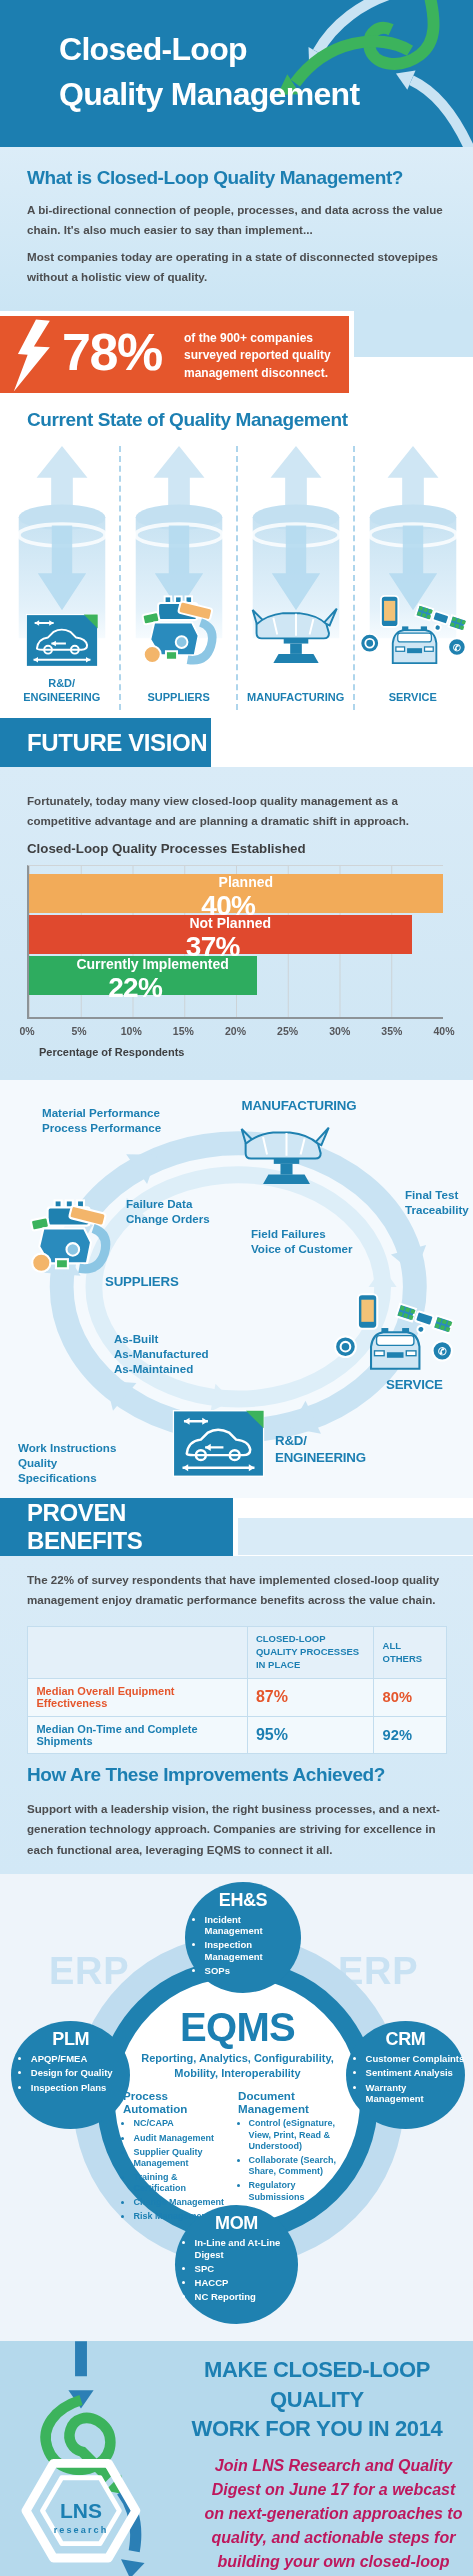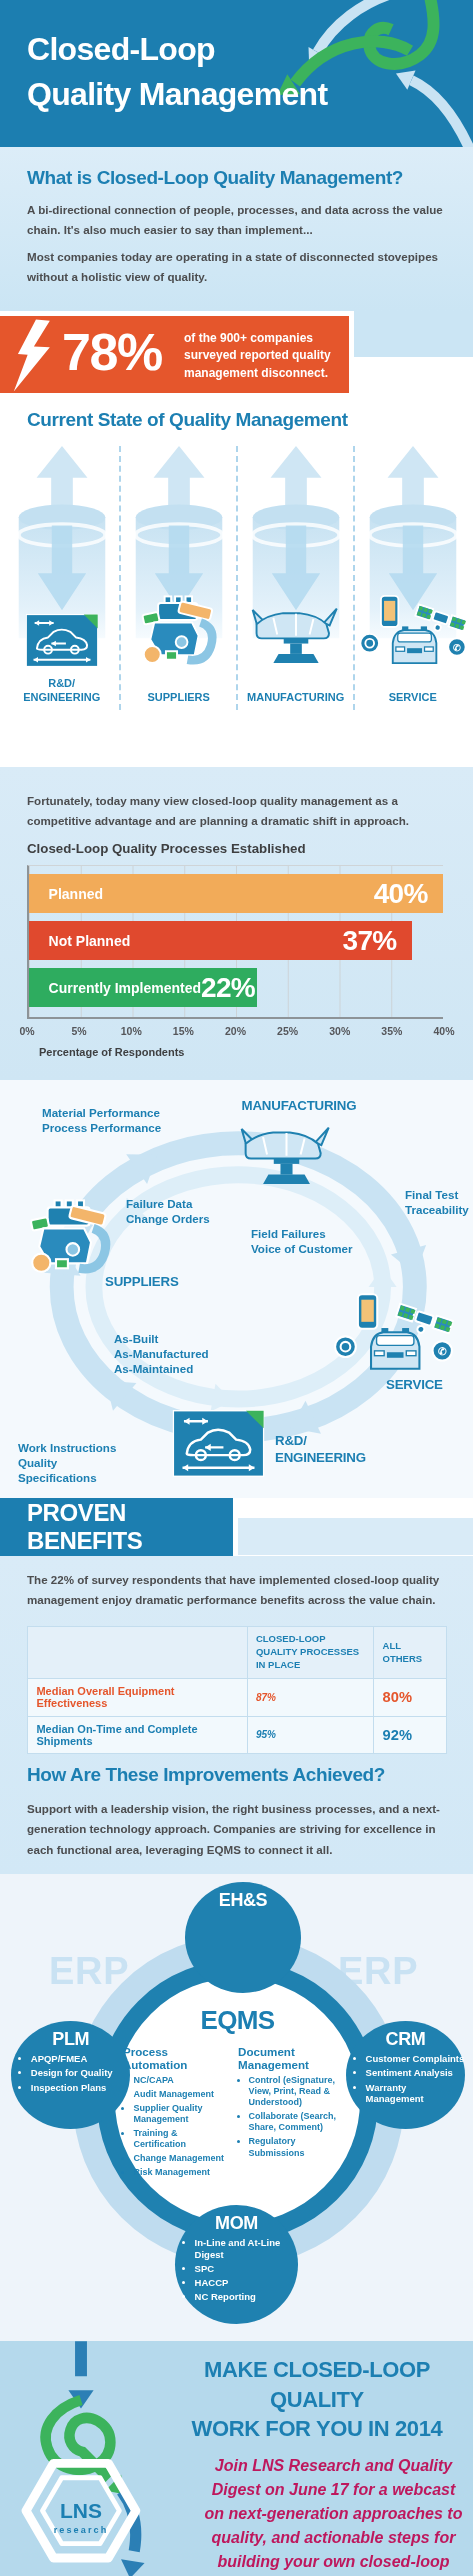--- a/index.html
+++ b/index.html
@@ -4,21 +4,21 @@
 <style>
   html,body{margin:0;padding:0;background:#ffffff;}
   #page{position:relative;width:473px;height:2576px;overflow:hidden;
         font-family:"Liberation Sans",sans-serif;font-weight:700;background:#ffffff;}
   .abs{position:absolute;}
 
   
   .hdr{position:absolute;top:0;left:0;width:473px;height:147px;background:#1c7eb0;}
   .hdr-title{position:absolute;left:27px;top:27px;color:#ffffff;font-size:32px;
              letter-spacing:-0.7px;line-height:45px;}
-  .hdr-title span{display:block;}
+  .hdr-title span{display:block;margin-left:32px;}
 
   
   .sec-intro{position:absolute;top:147px;left:0;width:473px;height:164px;
              background:linear-gradient(#dcedf8,#cbe5f4);}
   .h-blue{color:#1c7fb2;font-size:19px;letter-spacing:-0.4px;}
   .body-txt{color:#4c4d4f;font-size:11.6px;line-height:1.75;}
   .intro-h{position:absolute;left:27px;top:19.6px;}
   .intro-p1{position:absolute;left:27px;top:53px;width:421px;}
   .intro-p2{position:absolute;left:27px;top:100px;width:421px;}
 
@@ -49,21 +49,21 @@
 
   
   .sec-b{position:absolute;top:767px;left:0;width:473px;height:313px;
          background:linear-gradient(#d9ebf7,#cfe6f4);}
   .fv-p{position:absolute;left:27px;top:24px;width:424px;}
   .chart-title{position:absolute;left:27px;top:74px;color:#3e3f41;font-size:13.3px;}
   .plot{position:absolute;left:27px;top:98px;width:416px;height:154px;
         border-left:2.8px solid #8d9397;border-bottom:2.8px solid #8d9397;border-top:1.4px solid #cfd4d7;
         background-image:linear-gradient(to right,#ccd3d7 1.4px,transparent 1.4px);
         background-size:12.5% 100%;padding-top:8.4px;box-sizing:border-box;}
-  .bar{height:39px;margin-bottom:8px;display:flex;align-items:center;color:#fff;}
+  .bar{height:39px;margin-bottom:2px;display:flex;align-items:center;color:#fff;flex-direction:column;}
   .bar-planned{background:#f2ab59;}
   .bar-notplanned{background:#e0492e;}
   .bar-impl{background:#2eac5f;}
   .bar-label{font-size:14px;margin-left:19.6px;flex:1;white-space:nowrap;}
   .bar-val{font-size:28px;margin-right:15.4px;letter-spacing:-0.7px;}
   .ticks{position:absolute;left:27px;top:258px;width:417px;height:14px;}
   .tick{position:absolute;transform:translateX(-50%);color:#55565a;font-size:10.5px;}
   .axis-cap{position:absolute;left:27px;top:279px;color:#3e3f41;font-size:11px;padding-left:12px;}
 
   
@@ -75,34 +75,34 @@
 
   
   .sec-c{position:absolute;top:1556px;left:0;width:473px;height:318px;
          background:linear-gradient(#d9ebf7,#d2e8f6);}
   .pb-p{position:absolute;left:27px;top:14px;width:424px;}
   .tbl{position:absolute;left:27px;top:70px;width:420px;border:1.4px solid #c3ddee;
        border-collapse:collapse;background:#f2f9fd;}
   .tbl td,.tbl th{border:1.4px solid #c3ddee;padding:6.3px 8.4px;text-align:left;vertical-align:middle;}
   .tbl th{color:#1c7fb2;font-size:9.5px;background:#e4f0f9;line-height:1.35;}
   .t-label{font-size:11px;width:210px;}
-  .t-val{font-size:10px;width:112px;font-style:italic;}
+  .t-val{font-size:16px;width:112px;}
   .t-val2{font-size:14.7px;width:56px;}
   .row-orange{color:#e5562c;padding-left:28px;} .row-blue{color:#1c7fb2;} .row-green{color:#2eac5f;}
   .hia-h{position:absolute;left:27px;top:208px;}
   .hia-p{position:absolute;left:27px;top:243px;width:426px;}
 
   
   .sec-eqms{position:absolute;top:1874px;left:0;width:473px;height:467px;background:#eef4fa;}
   .erp{position:absolute;color:#c9e2f3;font-size:38px;letter-spacing:0.7px;}
   .eqms-ring{position:absolute;left:73px;top:61px;width:269px;height:269px;border-radius:50%;
              border:31px solid #bfdcef;}
   .eqms-core{position:absolute;left:97px;top:86px;width:245px;height:245px;border-radius:50%;
              border:18px solid #1f81b0;background:#ffffff;}
-  .eqms-title{margin:27px 0 1.4px 0;text-align:center;color:#1c7fb2;font-size:26px;letter-spacing:-0.7px;}
+  .eqms-title{margin:27px 0 1.4px 0;text-align:center;color:#1c7fb2;font-size:40px;letter-spacing:-0.7px;}
   .eqms-sub{width:217px;margin:0 auto;text-align:center;color:#1c7fb2;font-size:11px;line-height:1.3;}
   .eqms-cols{display:flex;justify-content:center;gap:11.2px;margin-top:9px;}
   .eqms-col h4{margin:0 0 3.5px 0;color:#1c7fb2;font-size:11.6px;}
   .eqms-col ul{margin:0;padding-left:10.5px;color:#1c7fb2;font-size:9px;line-height:1.25;}
   .eqms-col li{margin:2.8px 0;}
   .col-pa{width:104px;} .col-dm{width:114px;}
   .sat{position:absolute;background:#1f81b0;border-radius:50%;color:#fff;box-sizing:border-box;}
   .sat h3{margin:8.4px 0 1.4px 0;text-align:center;font-size:18px;letter-spacing:-0.4px;}
   .sat ul{margin:0 0 0 4.2px;padding-left:15.4px;font-size:9.5px;line-height:1.2;}
   .sat li{margin:2.8px 0;}
@@ -305,20 +305,21 @@
         </svg>
       <span class="cyl-icon"><svg width="109" height="75" viewBox="0 0 156 107">
             <use href="#icon-service"></use>
           </svg></span>
       <div class="cyl-label">
         <span>SERVICE</span>
       </div>
     </div>
   </div>
 
+  <div class="banner banner1">FUTURE VISION</div>
   <div class="sec-b">
     <div class="fv-p body-txt">Fortunately, today many view closed-loop quality management as a competitive advantage and are planning a dramatic shift in approach.</div>
     <div class="chart-title">Closed-Loop Quality Processes Established</div>
     <div class="plot">
       <div class="bar bar-planned" style="width: 100%;">
         <span class="bar-label">Planned</span>
         <span class="bar-val">40%</span>
       </div>
       <div class="bar bar-notplanned" style="width: 92.5%;">
         <span class="bar-label">Not Planned</span>
@@ -428,20 +429,21 @@
     <div class="hia-h h-blue">How Are These Improvements Achieved?</div>
     <div class="hia-p body-txt">Support with a leadership vision, the right business processes, and a next-generation technology approach. Companies are striving for excellence in each functional area, leveraging EQMS to connect it all.</div>
   </div>
 
   <div class="sec-eqms">
     <div class="erp" style="left:49px;top:76px">ERP</div>
     <div class="erp" style="left:338px;top:76px">ERP</div>
     <div class="eqms-ring"></div>
     <div class="eqms-core">
       <div class="eqms-title">EQMS</div>
+      <div class="eqms-sub">Reporting, Analytics, Configurability, Mobility, Interoperability</div>
       <div class="eqms-cols">
         <div class="eqms-col col-pa">
           <h4>Process Automation</h4>
           <ul>
             <li>NC/CAPA</li>
             <li>Audit Management</li>
             <li>Supplier Quality Management</li>
             <li>Training &amp; Certification</li>
             <li>Change Management</li>
             <li>Risk Management</li>
@@ -452,20 +454,25 @@
           <ul>
             <li>Control (eSignature, View, Print, Read &amp; Understood)</li>
             <li>Collaborate (Search, Share, Comment)</li>
             <li>Regulatory Submissions</li>
           </ul>
         </div>
       </div>
     </div>
     <div class="sat sat-ehs">
       <h3>EH&amp;S</h3>
+      <ul>
+        <li>Incident Management</li>
+        <li>Inspection Management</li>
+        <li>SOPs</li>
+      </ul>
     </div>
     <div class="sat sat-plm">
       <h3>PLM</h3>
       <ul>
         <li>APQP/FMEA</li>
         <li>Design for Quality</li>
         <li>Inspection Plans</li>
       </ul>
     </div>
     <div class="sat sat-crm">

